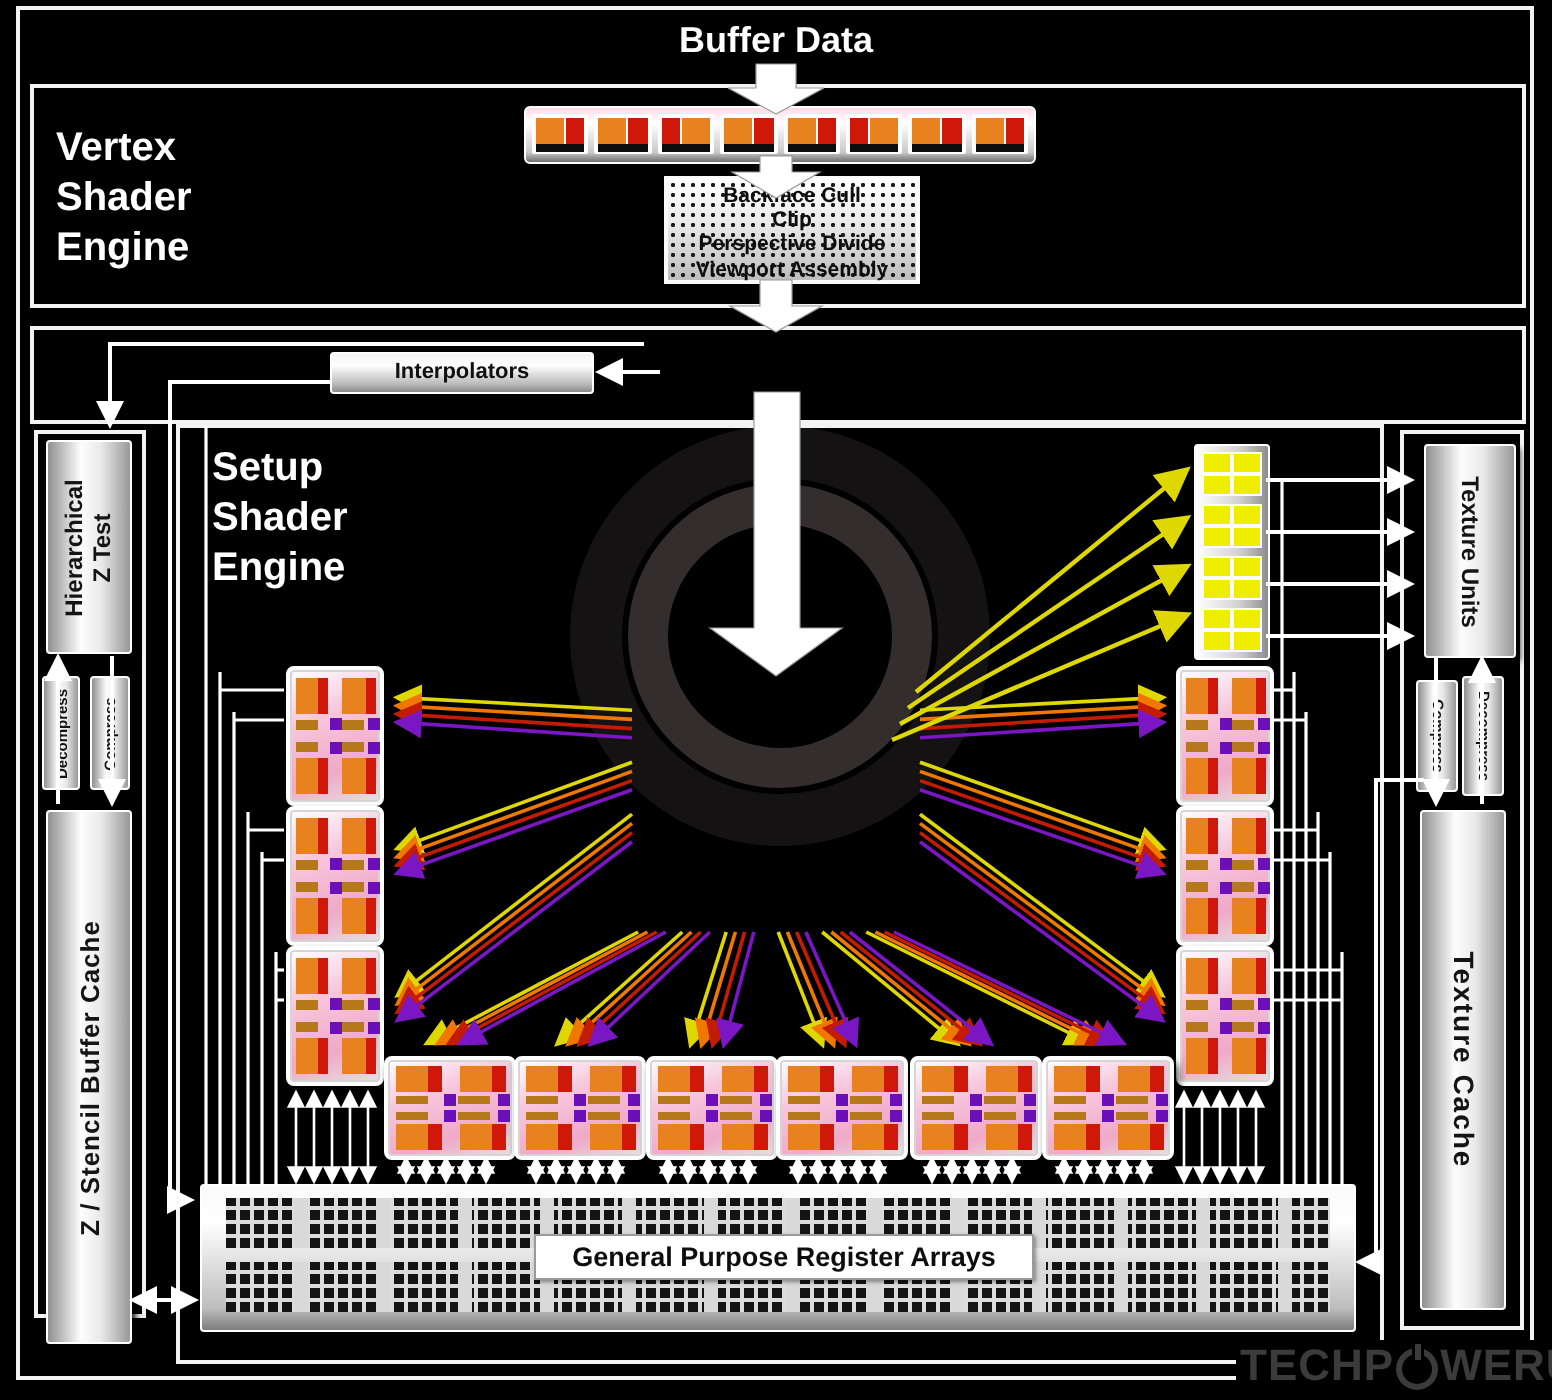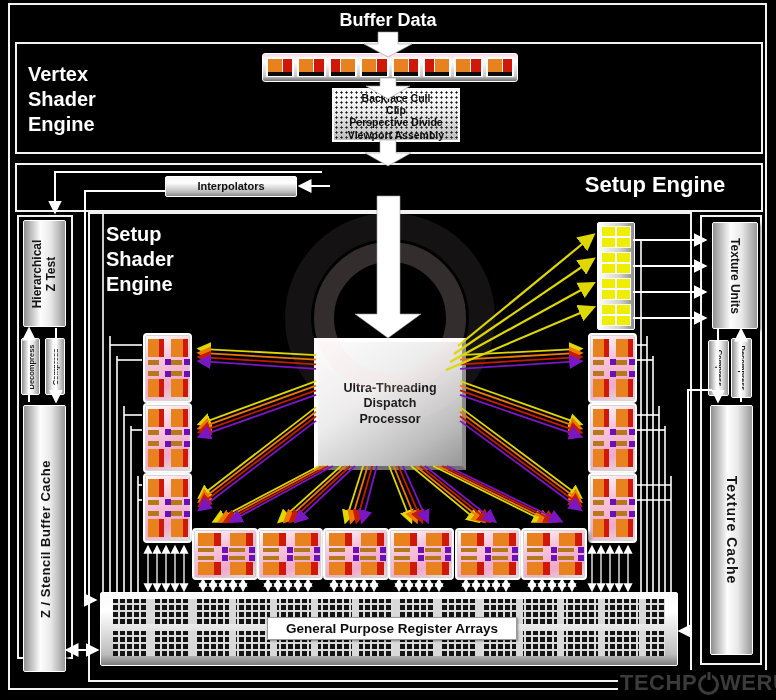--- a/index.html
+++ b/index.html
@@ -129,21 +129,20 @@
     </div>
 
   <div class="abs stagebox dotted z3" style="left:332px;top:88px;width:124px;height:48px;font-size:10.5px;line-height:1.16;padding-top:2px;">
     <div>Backface Cull</div>
     <div>Clip</div>
     <div>Perspective Divide</div>
     <div>Viewport Assembly</div>
   </div>
 
   <div class="frame z2" style="left:15px;top:163px;width:744px;height:45px;"></div>
-  <div class="abs wlabel z3" style="left:560px;top:172px;width:190px;text-align:center;font-size:22px;">Setup Engine</div>
 
   <div class="abs hmetal z3" style="left:165px;top:176px;width:130px;height:19px;text-align:center;font-weight:bold;font-size:11px;color:#111;line-height:19px;">Interpolators</div>
 
   <div class="frame z2" style="left:88px;top:212px;width:600px;height:466px;"></div>
   <div class="abs z3" style="left:106px;top:222px;font-size:20px;line-height:25px;">
     <div class="wlabel">Setup</div>
     <div class="wlabel">Shader</div>
     <div class="wlabel">Engine</div>
   </div>
 
@@ -198,25 +197,20 @@
         <i style="background: rgb(240, 238, 0);"></i>
       </div>
       <div class="ygrp">
         <i style="background: rgb(240, 238, 0);"></i>
         <i style="background: rgb(240, 238, 0);"></i>
         <i style="background: rgb(240, 238, 0);"></i>
         <i style="background: rgb(240, 238, 0);"></i>
       </div>
     </div>
 
-  <div class="dispatch z4" style="left:314px;top:338px;width:144px;height:124px;">
-    <div>Ultra-Threading</div>
-    <div>Dispatch</div>
-    <div>Processor</div>
-  </div>
 
   <div id="quads" class="abs z4" style="left:0;top:0;">
       <div class="quad" style="left: 143px; top: 333px; width: 45px; height: 66px;">
         <div class="unit tl">
           <i class="uo" style="background: rgb(232, 130, 30);"></i>
           <i class="ur" style="background: rgb(207, 24, 8);"></i>
         </div>
         <div class="unit tr">
           <i class="uo" style="background: rgb(232, 130, 30);"></i>
           <i class="ur" style="background: rgb(207, 24, 8);"></i>

